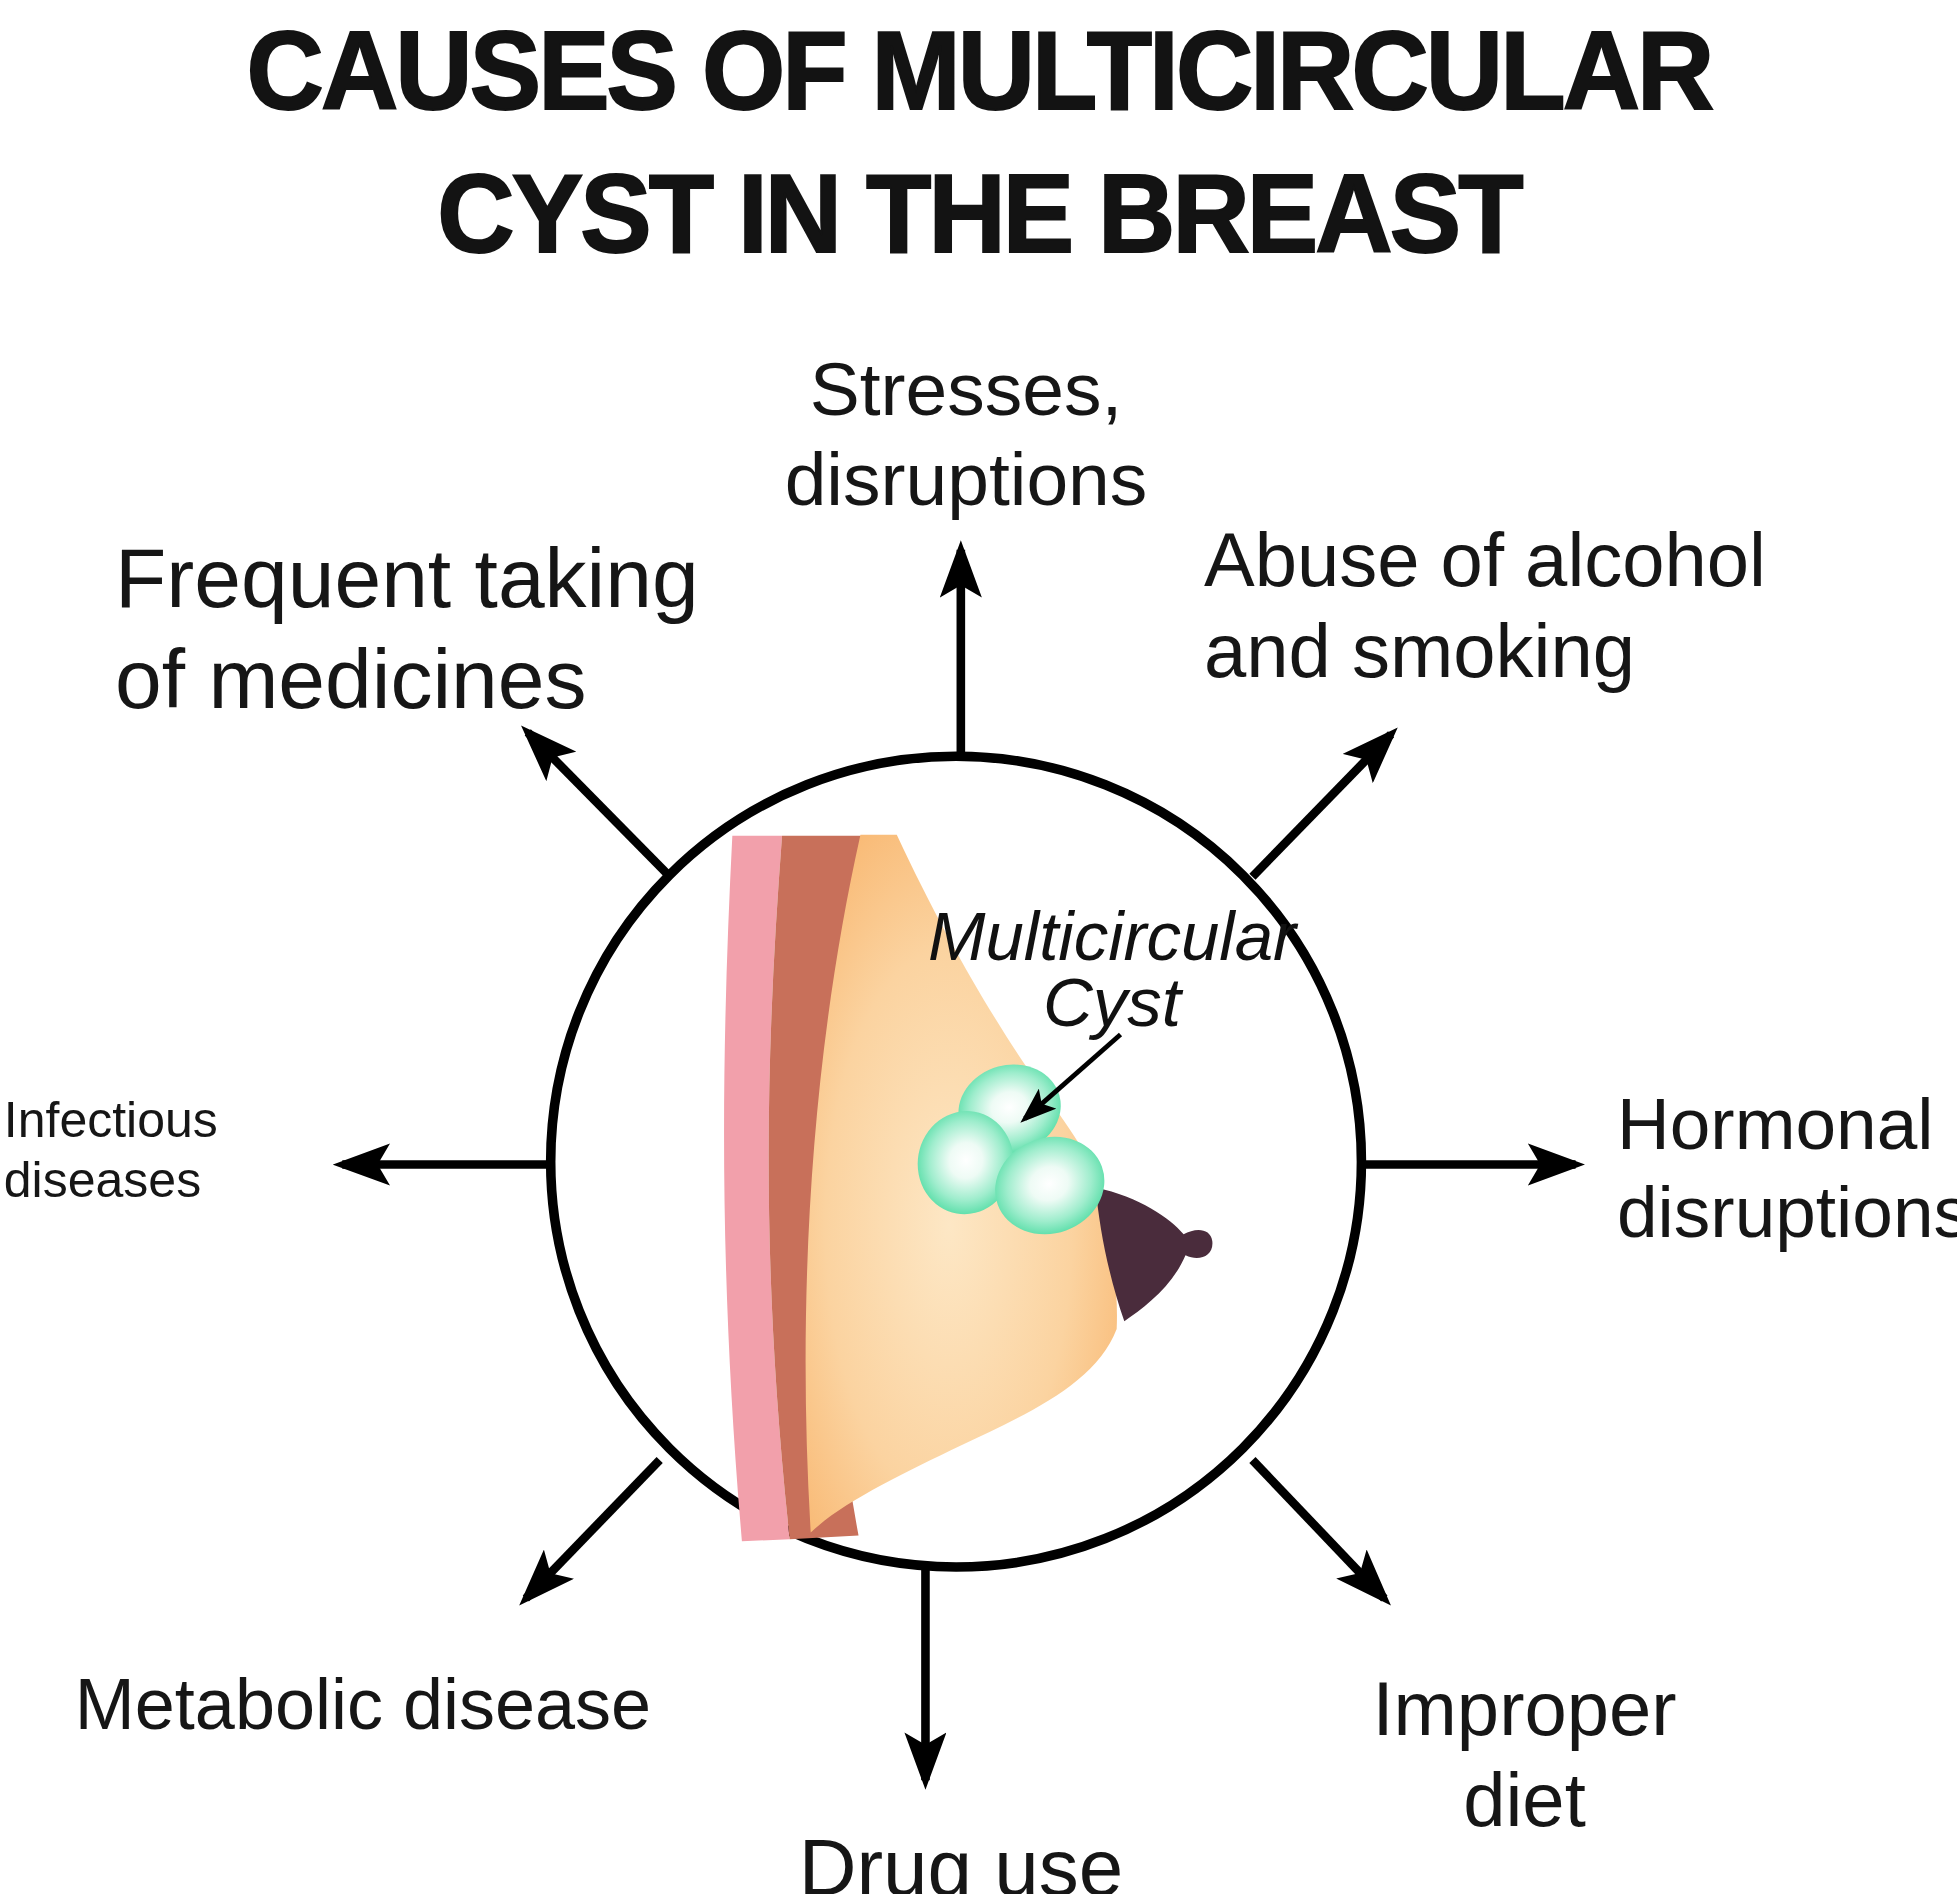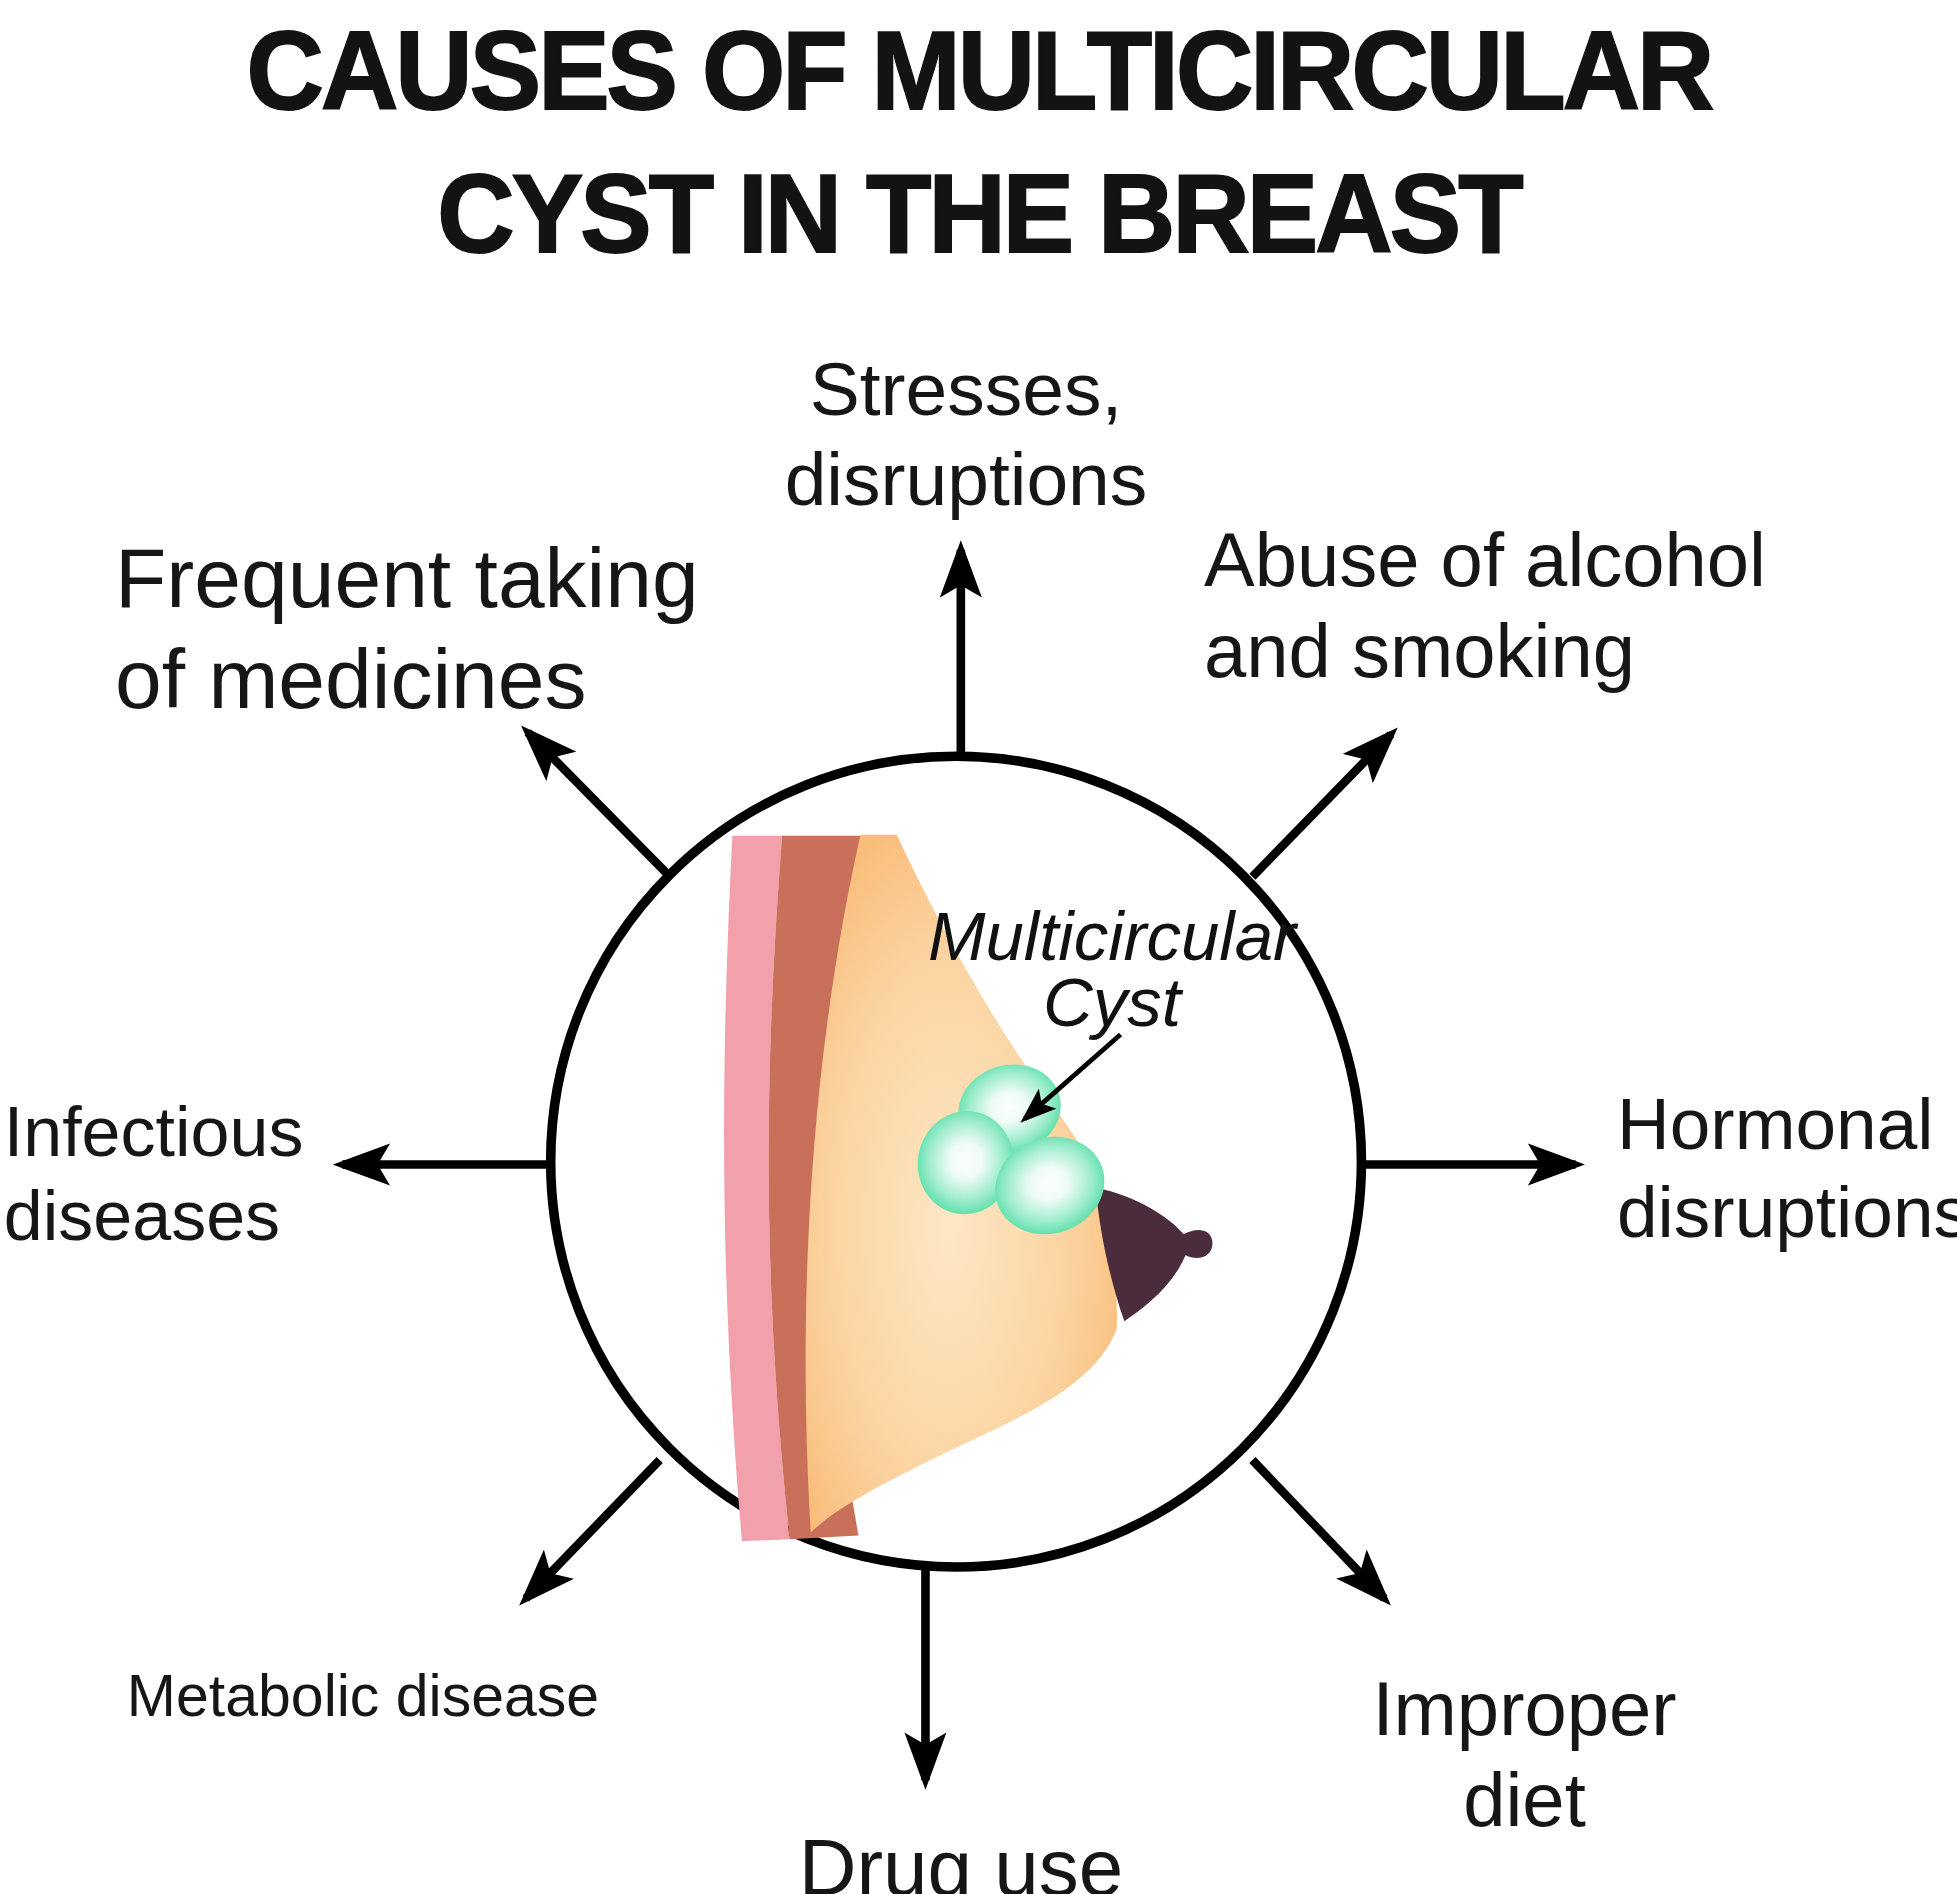--- a/index.html
+++ b/index.html
@@ -9,23 +9,23 @@
   svg.figure{position:absolute;left:0;top:0;}
   .page-title{position:absolute;top:0px;left:0;width:1958px;text-align:center;
       font-size:107px;font-weight:900;letter-spacing:-2.9px;line-height:1.28;
       color:#131313;transform:scaleY(1.04);transform-origin:top center;
       -webkit-text-stroke:1.9px #131313;}
   .cause{position:absolute;line-height:1.2;color:#161616;}
   .cause span{display:block;}
   .c-stresses{left:660px;top:344px;width:612px;text-align:center;font-size:75px;}
   .c-frequent{left:115px;top:528px;width:612px;text-align:left;font-size:84px;}
   .c-abuse{left:1204px;top:514px;width:593px;text-align:left;font-size:76px;}
-  .c-infectious{left:3.8px;top:1090px;width:344px;text-align:left;font-size:70px;}
+  .c-infectious{left:3.8px;top:1090px;width:344px;text-align:left;font-size:50px;}
   .c-hormonal{left:1617px;top:1080px;width:344px;text-align:left;font-size:73px;}
-  .c-metabolic{left:57px;top:1661px;width:612px;text-align:center;font-size:59px;}
+  .c-metabolic{left:57px;top:1661px;width:612px;text-align:center;font-size:72px;}
   .c-improper{left:1319px;top:1663px;width:411px;text-align:center;font-size:76px;}
   .c-drug{left:674px;top:1820px;width:574px;text-align:center;font-size:80px;}
   .center-label{position:absolute;left:868px;top:904px;width:488px;text-align:center;
       font-style:italic;font-size:69px;line-height:0.95;color:#111;}
   .center-label span{display:block;}
 </style>
 </head>
 <body>
 
 <div class="stage">

